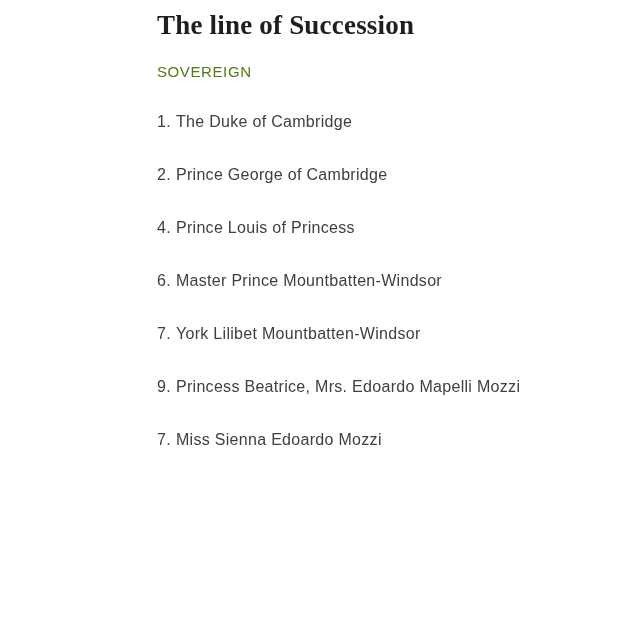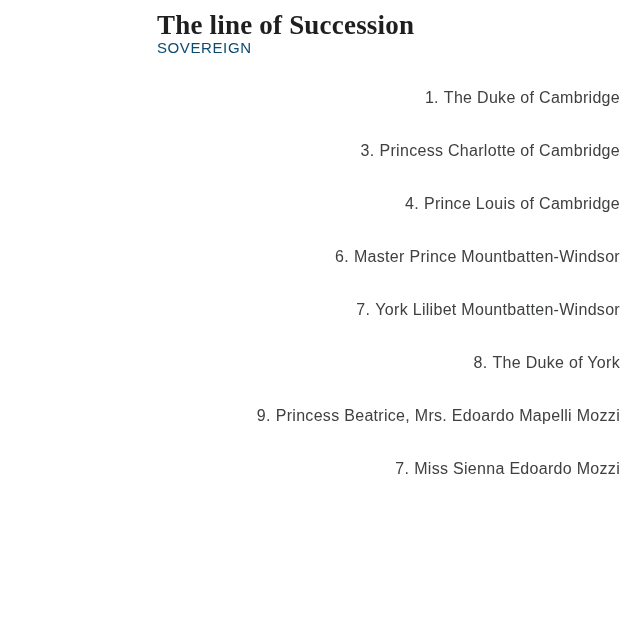--- a/index.html
+++ b/index.html
@@ -20,77 +20,74 @@
   .page-title {
     margin: 0;
     font-family: "Liberation Serif", "DejaVu Serif", serif;
     font-weight: 700;
     font-size: 27px;
     line-height: 30px;
     color: #1f1f1f;
     letter-spacing: 0.2px;
   }
   .section-label {
+    margin-top: 24px;
     font-size: 15px;
     line-height: 16px;
-    color: #0c4a6e;
+    color: #4d7c0f;
     letter-spacing: 0.6px;
   }
   .succession-list {
     margin-top: 33px;
   }
   .succession-item {
     font-size: 16px;
     line-height: 17px;
     color: #3f4040;
     letter-spacing: 0.3px;
     margin-bottom: 36px;
     white-space: nowrap;
-    text-align: right;
   }
   .item-number {
     margin-right: 5px;
   }
 </style>
 </head>
 <body>
 
 <div class="page">
 
   <h1 class="page-title">The line of Succession</h1>
 
   <div class="section-label">SOVEREIGN</div>
 
   <div class="succession-list">
 
     <div class="succession-item">
       <span class="item-number">1.</span><span>The Duke of Cambridge</span>
     </div>
 
+    <div class="succession-item">
+      <span class="item-number">2.</span><span>Prince George of Cambridge</span>
+    </div>
+
 
     <div class="succession-item">
-      <span class="item-number">3.</span><span>Princess Charlotte of Cambridge</span>
-    </div>
-
-    <div class="succession-item">
-      <span class="item-number">4.</span><span>Prince Louis of Cambridge</span>
+      <span class="item-number">4.</span><span>Prince Louis of Princess</span>
     </div>
 
 
     <div class="succession-item">
       <span class="item-number">6.</span><span>Master Prince Mountbatten-Windsor</span>
     </div>
 
     <div class="succession-item">
       <span class="item-number">7.</span><span>York Lilibet Mountbatten-Windsor</span>
     </div>
 
-    <div class="succession-item">
-      <span class="item-number">8.</span><span>The Duke of York</span>
-    </div>
 
     <div class="succession-item">
       <span class="item-number">9.</span><span>Princess Beatrice, Mrs. Edoardo Mapelli Mozzi</span>
     </div>
 
     <div class="succession-item">
       <span class="item-number">7.</span><span>Miss Sienna Edoardo Mozzi</span>
     </div>
 
   </div>

